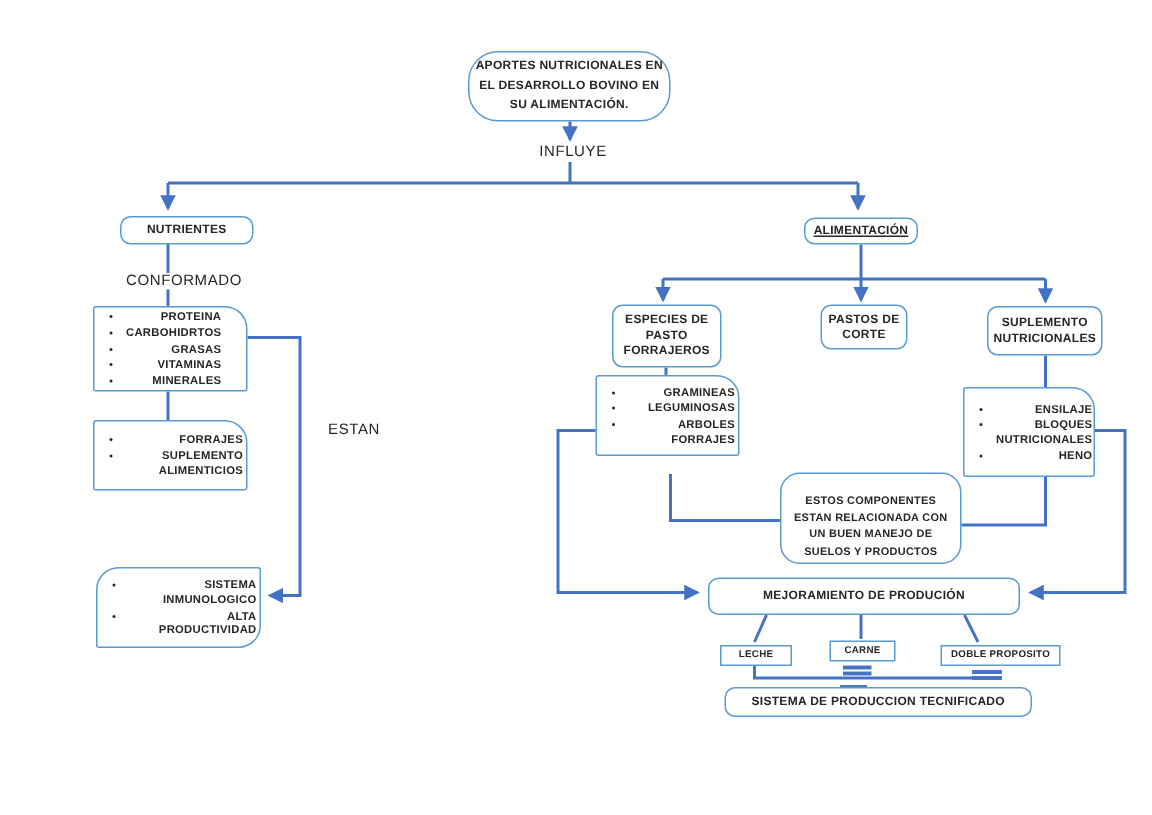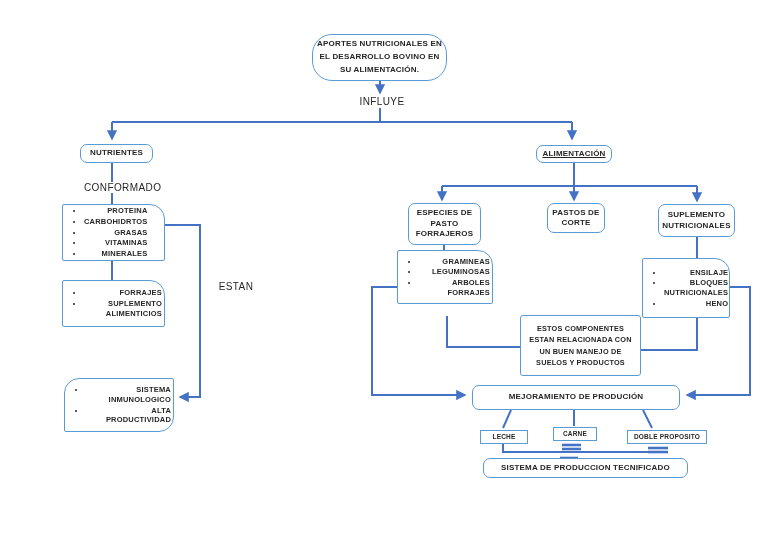--- a/index.html
+++ b/index.html
@@ -4,21 +4,21 @@
 <style>
   html,body{margin:0;padding:0;background:#fff;}
   #canvas{position:relative;width:768px;height:543px;background:#ffffff;overflow:hidden;
           font-family:"Liberation Sans",sans-serif;color:#262626;}
   #wires{position:absolute;left:0;top:0;z-index:1;}
   .box{position:absolute;z-index:2;background:#ffffff;border:1.6px solid #5B9BD5;
        display:flex;align-items:center;justify-content:center;text-align:center;
        font-weight:bold;font-size:8px;letter-spacing:.2px;line-height:1.3;box-sizing:border-box;
        padding:2px 3px;}
   .rounded{border-radius:7px;}
-  .biground{border-radius:3px;}
+  .biground{border-radius:13px;align-items:flex-end;}
   .rad-tr{border-radius:2px 15px 2px 2px;}
   .rad-tlbr{border-radius:15px 2px 15px 2px;}
   .thin{border-width:1.2px;font-size:6.5px;padding:1px 2px;}
   .listbox{justify-content:flex-start;text-align:right;padding:3px 2px 3px 6px;}
   .listbox ul{margin:0;padding-left:15px;list-style:disc;}
   .listbox li{margin:1px 0;font-size:7.5px;font-weight:bold;letter-spacing:.2px;}
   .floatlabel{position:absolute;z-index:3;background:#ffffff;font-weight:normal;
               font-size:10px;letter-spacing:.4px;text-align:center;padding:0 2px;}
   .title-box{line-height:1.6;font-size:8px;}
   .note-box{font-size:7.3px;line-height:1.55;}
@@ -74,21 +74,21 @@
         <line x1="560" y1="462" x2="578" y2="462"></line>
       </g>
     </g>
   </svg>
 
   <div class="box title-box" style="left:312px;top:34px;width:135px;height:47px;border-radius:20px;">
     <span>APORTES NUTRICIONALES EN EL DESARROLLO BOVINO EN SU ALIMENTACIÓN.</span>
   </div>
   <div class="floatlabel" style="left:356px;top:96px;width:48px;">INFLUYE</div>
 
-  <div class="box rounded" style="left:80px;top:144px;width:73px;height:19px;">
+  <div class="box rounded" style="left:80px;top:144px;width:89px;height:19px;">
     <span>NUTRIENTES</span>
   </div>
   <div class="floatlabel" style="left:82px;top:182px;width:60px;">CONFORMADO</div>
 
   <div class="box rad-tr listbox" style="left:62px;top:204px;width:103px;height:57px;">
     <ul>
       <li>PROTEINA</li>
       <li>CARBOHIDRTOS</li>
       <li>GRASAS</li>
       <li>VITAMINAS</li>

